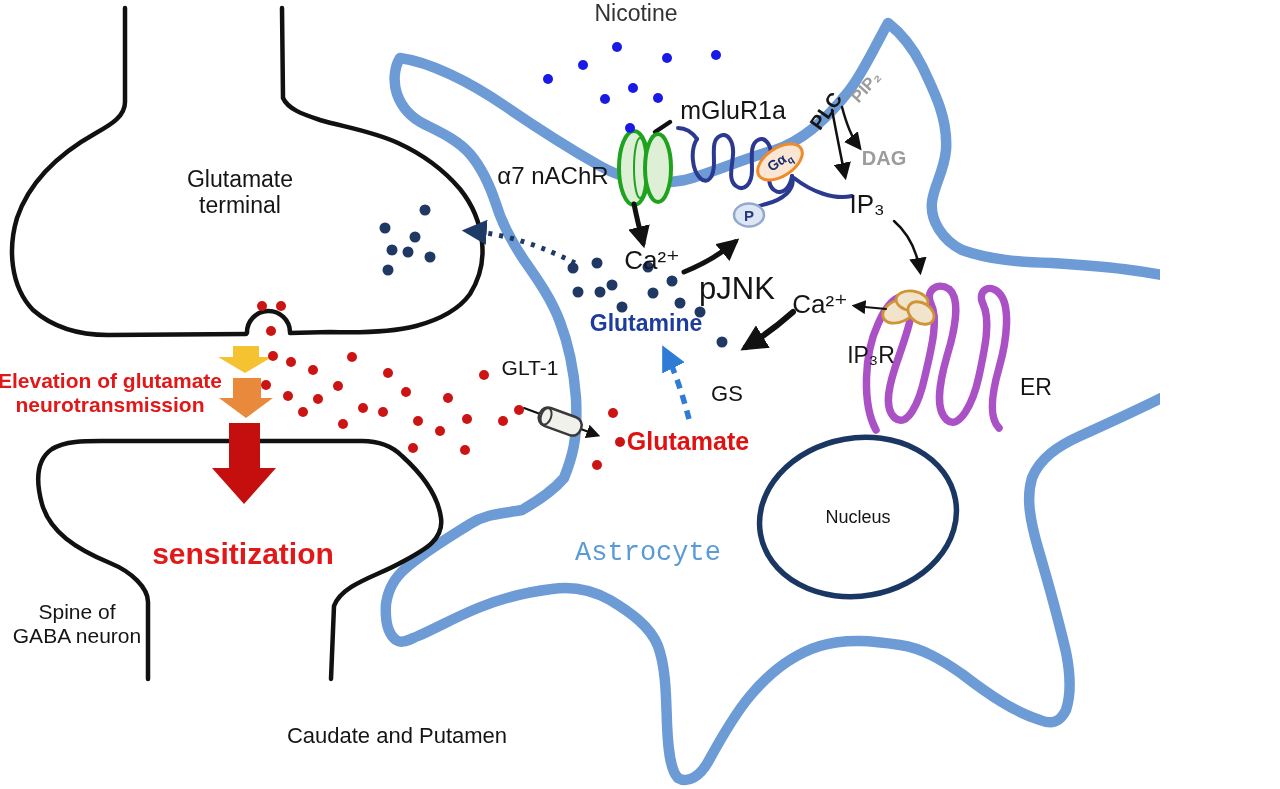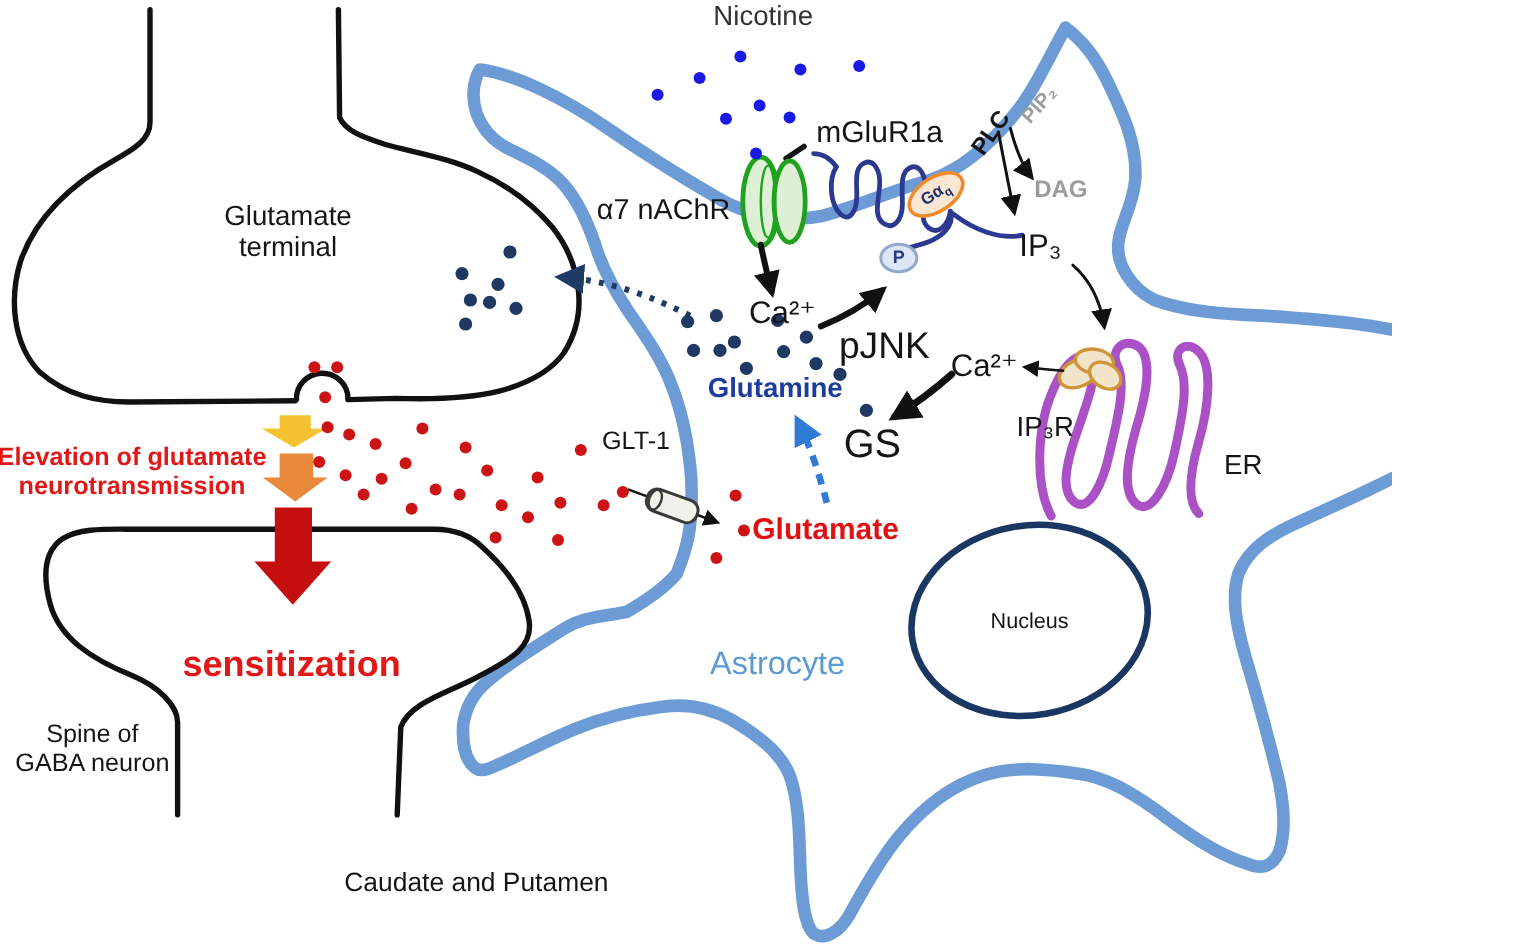--- a/index.html
+++ b/index.html
@@ -16,21 +16,21 @@
   .rot55{transform:translate(-50%,-50%) rotate(-55deg);}
   .rot48{transform:translate(-50%,-50%) rotate(-48deg);}
   .gray{color:#9C9C9C;}
   .red{color:#E21717;font-weight:700;}
   .navyTxt{color:#1E3C9C;font-weight:700;}
   .blueTxt{color:#5B9BD5;}
   .redGlu{color:#E01111;font-weight:700;} .f17{font-size:17px;} .f18{font-size:18px;}
   .f20{font-size:20px;} .f21{font-size:21px;} .f22{font-size:22px;}
   .f23{font-size:23px;} .f24{font-size:24px;} .f25{font-size:25px;}
   .f26{font-size:26px;} .f27{font-size:27px;} .f30{font-size:30px;}
-  .f31{font-size:31px;} .f33{font-size:33px;}
+  .f31{font-size:31px;} .f33{font-size:22px;margin-top:24px;}
   .gq{
     position:absolute;left:780px;top:162px;color:#1B2F6E;font-weight:700;font-size:14px;
     transform:translate(-50%,-50%) rotate(-33deg);white-space:nowrap;
   }
   .gq sub{font-size:10px;}
   .pMark{position:absolute;left:749px;top:215px;transform:translate(-50%,-50%);
     color:#2B3A80;font-weight:700;font-size:15px;}
 </style>
 </head>
 <body>
@@ -279,21 +279,21 @@
 <div class="lbl f20 gray" style="left:884px;top:158px;font-weight:600;">DAG</div>
 <div class="lbl f26" style="left:867px;top:205px;text-align:right;">IP₃</div>
 <div class="lbl f26" style="left:652px;top:261px;">Ca²⁺</div>
 <div class="lbl f31" style="left:737px;top:289px;">pJNK</div>
 <div class="lbl f26" style="left:820px;top:305px;">Ca²⁺</div>
 <div class="lbl f33" style="left:727px;top:370px;">GS</div>
 <div class="lbl f23 navyTxt" style="left:646px;top:324px;">Glutamine</div>
 <div class="lbl f23" style="left:871px;top:356px;">IP₃R</div>
 <div class="lbl f23" style="left:1036px;top:388px;">ER</div>
 <div class="lbl f18" style="left:858px;top:517px;">Nucleus</div>
-<div class="lbl f27 blueTxt" style="left:648px;top:553px;">Astrocyte</div>
+<div class="lbl f27 blueTxt" style="left:648px;top:553px;font-family:Liberation Mono, monospace;">Astrocyte</div>
 <div class="lbl f21" style="left:530px;top:368px;">GLT-1</div>
 <div class="lbl f25 redGlu" style="left:688px;top:441px;">Glutamate</div>
 
 <div class="lbl f23" style="left:240px;top:193px;">
   <span>Glutamate</span>
   <span>terminal</span>
 </div>
 <div class="lbl f21 red" style="left:110px;top:393px;">
   <span>Elevation of glutamate</span>
   <span>neurotransmission</span>

